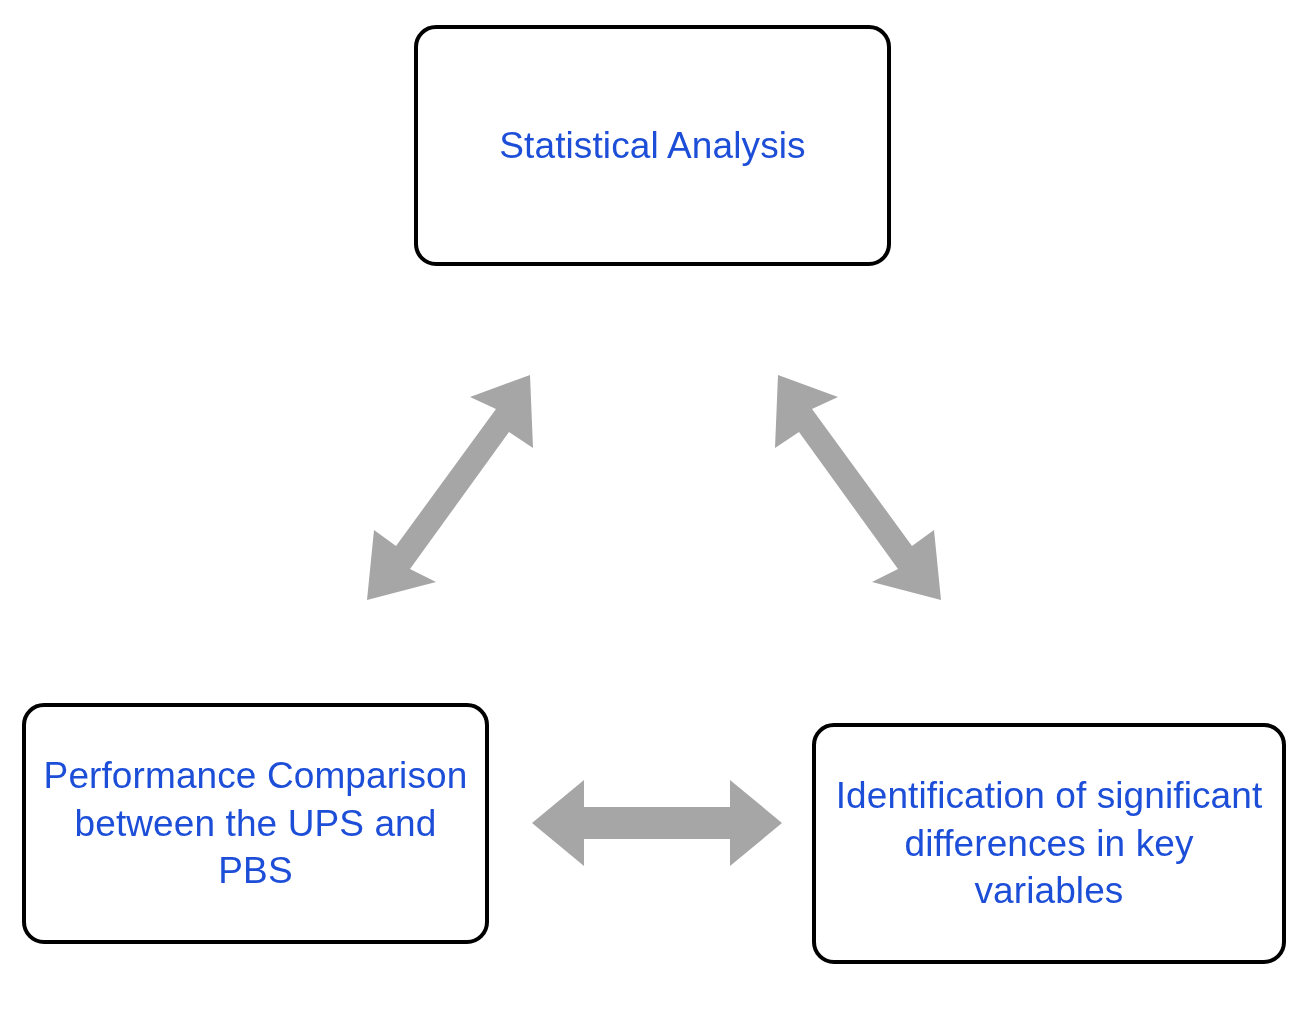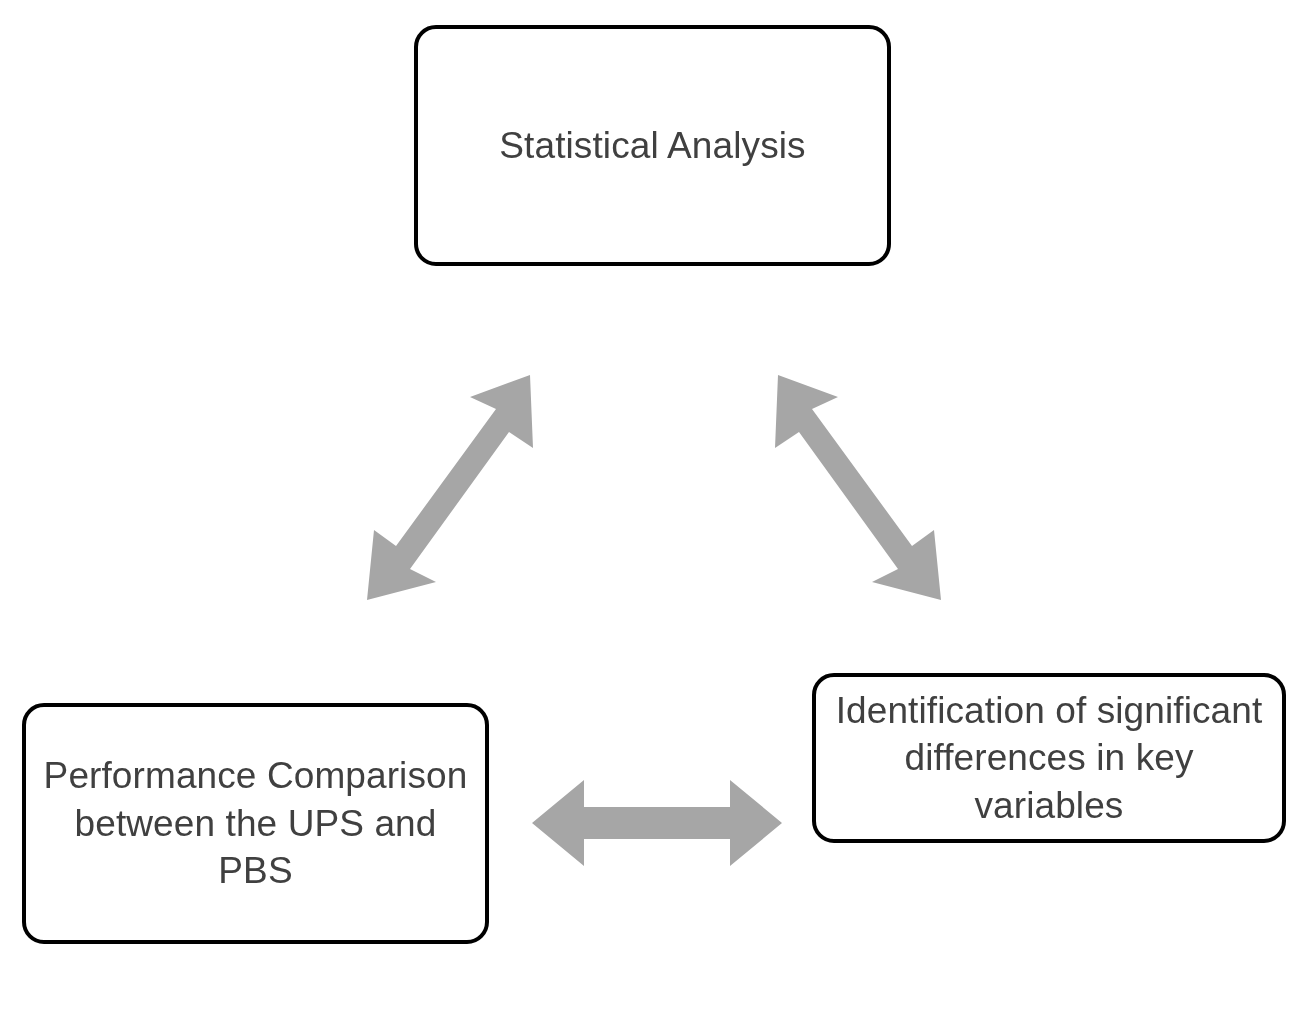--- a/index.html
+++ b/index.html
@@ -23,21 +23,21 @@
     box-sizing: border-box;
     background: #ffffff;
     border: 4px solid #000000;
     border-radius: 22px;
     display: flex;
     align-items: center;
     justify-content: center;
     text-align: center;
   }
   .node-label {
-    color: #404040;
+    color: #1d4ed8;
     font-family: "Liberation Sans", sans-serif;
     font-size: 37px;
     line-height: 1.28;
     font-weight: 400;
     letter-spacing: 0.1px;
     padding: 0 14px;
     white-space: pre-line;
   }
   #node-statistical-analysis {
     left: 414px;
@@ -46,23 +46,23 @@
     height: 241px;
   }
   #node-performance-comparison {
     left: 22px;
     top: 703px;
     width: 467px;
     height: 241px;
   }
   #node-significant-differences {
     left: 812px;
-    top: 673px;
+    top: 723px;
     width: 474px;
-    height: 170px;
+    height: 241px;
     justify-content: center;
   }
   .connector {
     position: absolute;
     pointer-events: none;
   }
   #connector-left-diagonal {
     left: 356px;
     top: 360px;
     width: 196px;

